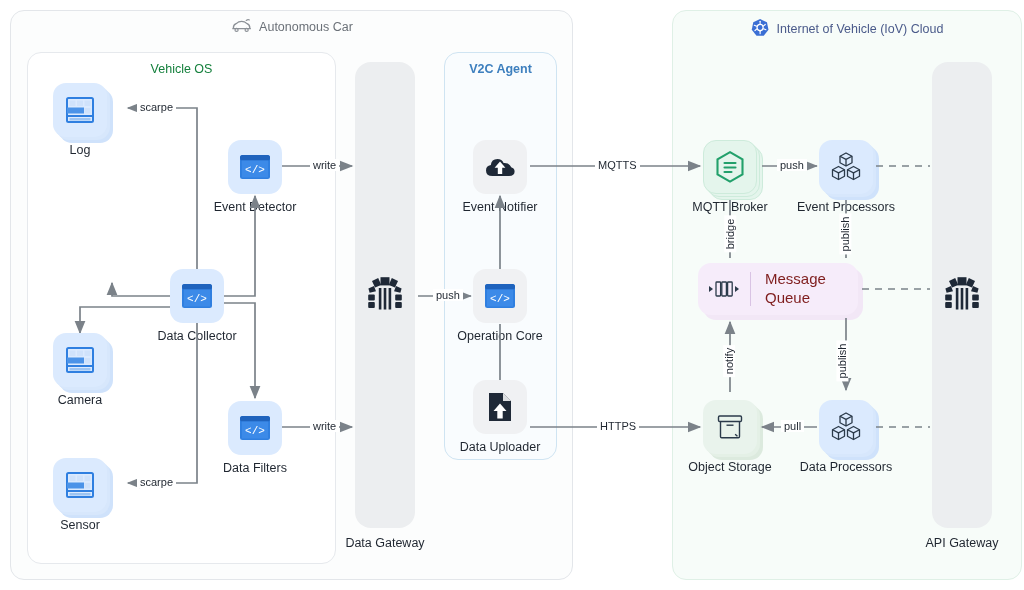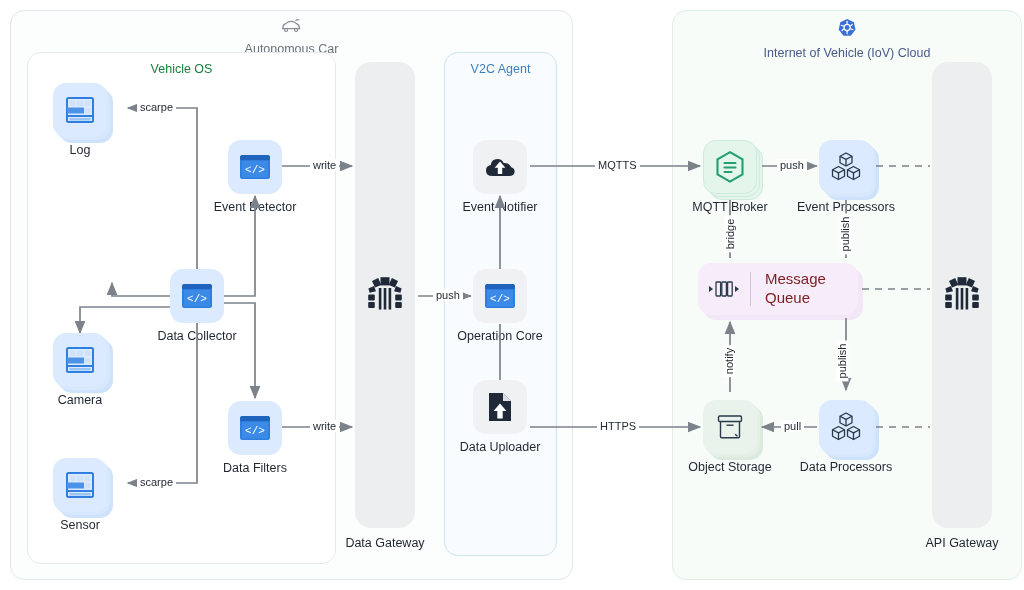--- a/index.html
+++ b/index.html
@@ -5,24 +5,24 @@
   html,body{margin:0;padding:0;background:#ffffff;}
   body{width:1024px;height:590px;position:relative;overflow:hidden;
        font-family:"Liberation Sans","DejaVu Sans",sans-serif;color:#20262e;}
   #stage{position:absolute;inset:0;}
 
   
   .zone{position:absolute;border-radius:14px;box-sizing:border-box;}
   .zone-car{left:10px;top:10px;width:563px;height:570px;border:1px solid #e3e6ea;background:#fcfdfd;}
   .zone-cloud{left:672px;top:10px;width:350px;height:570px;border:1px solid #dff0e6;background:#f7fcf9;}
   .zone-vehicleos{left:27px;top:52px;width:309px;height:512px;border:1px solid #e6e9ed;background:#ffffff;}
-  .zone-v2c{left:444px;top:52px;width:113px;height:504px;border:1px solid #cfe4f2;background:#f9fcfe;}
+  .zone-v2c{left:444px;top:52px;width:113px;height:408px;border:1px solid #cfe4f2;background:#f9fcfe;font-weight:bold;}
 
   .zone-title{position:absolute;top:-10px;display:flex;align-items:center;gap:7px;
-              font-size:12.5px;line-height:1;white-space:nowrap;background:transparent;padding:0 6px;flex-direction:column;}
+              font-size:12.5px;line-height:1;white-space:nowrap;background:transparent;padding:0 6px;}
   .zone-car>.zone-title{left:50%;transform:translateX(-50%);color:#6b7178;top:7px;}
   .zone-cloud>.zone-title{left:50%;transform:translateX(-50%);color:#4a5a8a;top:7px;}
   .zone-vehicleos>.zone-title{left:50%;transform:translateX(-50%);color:#15803d;top:10px;}
   .zone-v2c>.zone-title{left:50%;transform:translateX(-50%);color:#3d7fbe;top:10px;}
 
   
   .gw{position:absolute;border-radius:16px;background:#eceef0;box-sizing:border-box;}
   .gw-data{left:355px;top:62px;width:60px;height:466px;}
   .gw-api{left:932px;top:62px;width:60px;height:466px;}
   .gw-glyph{position:absolute;left:50%;top:50%;transform:translate(-50%,-50%);}

